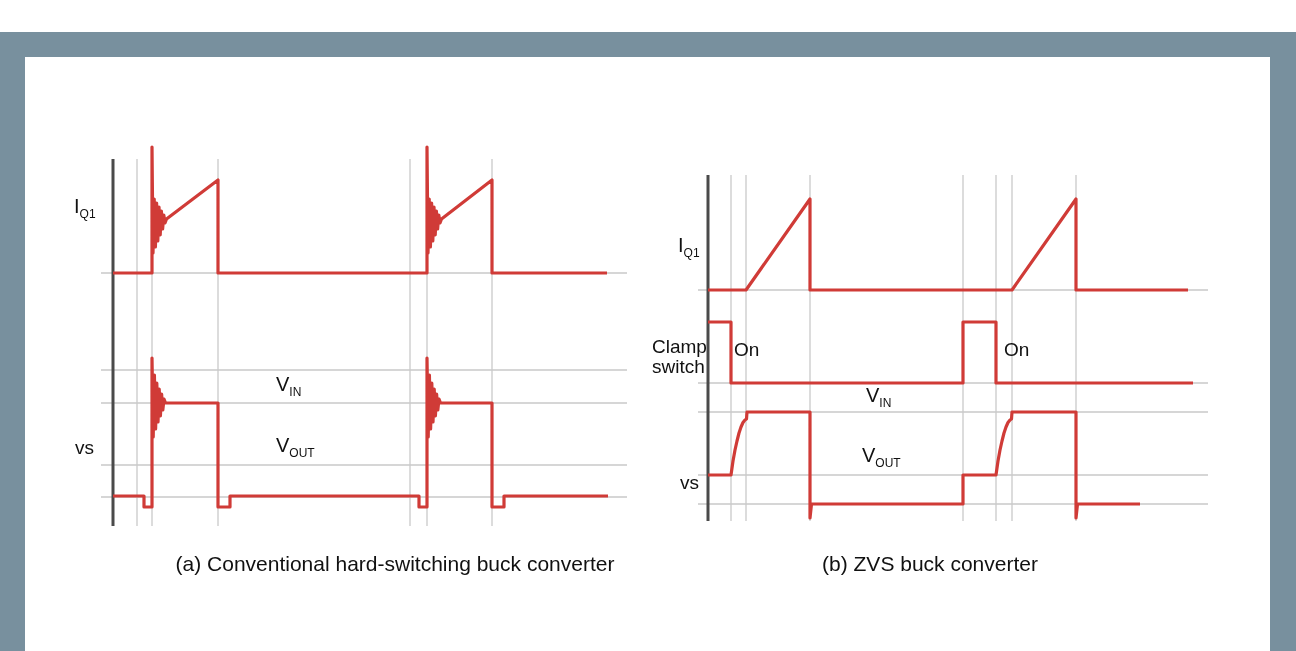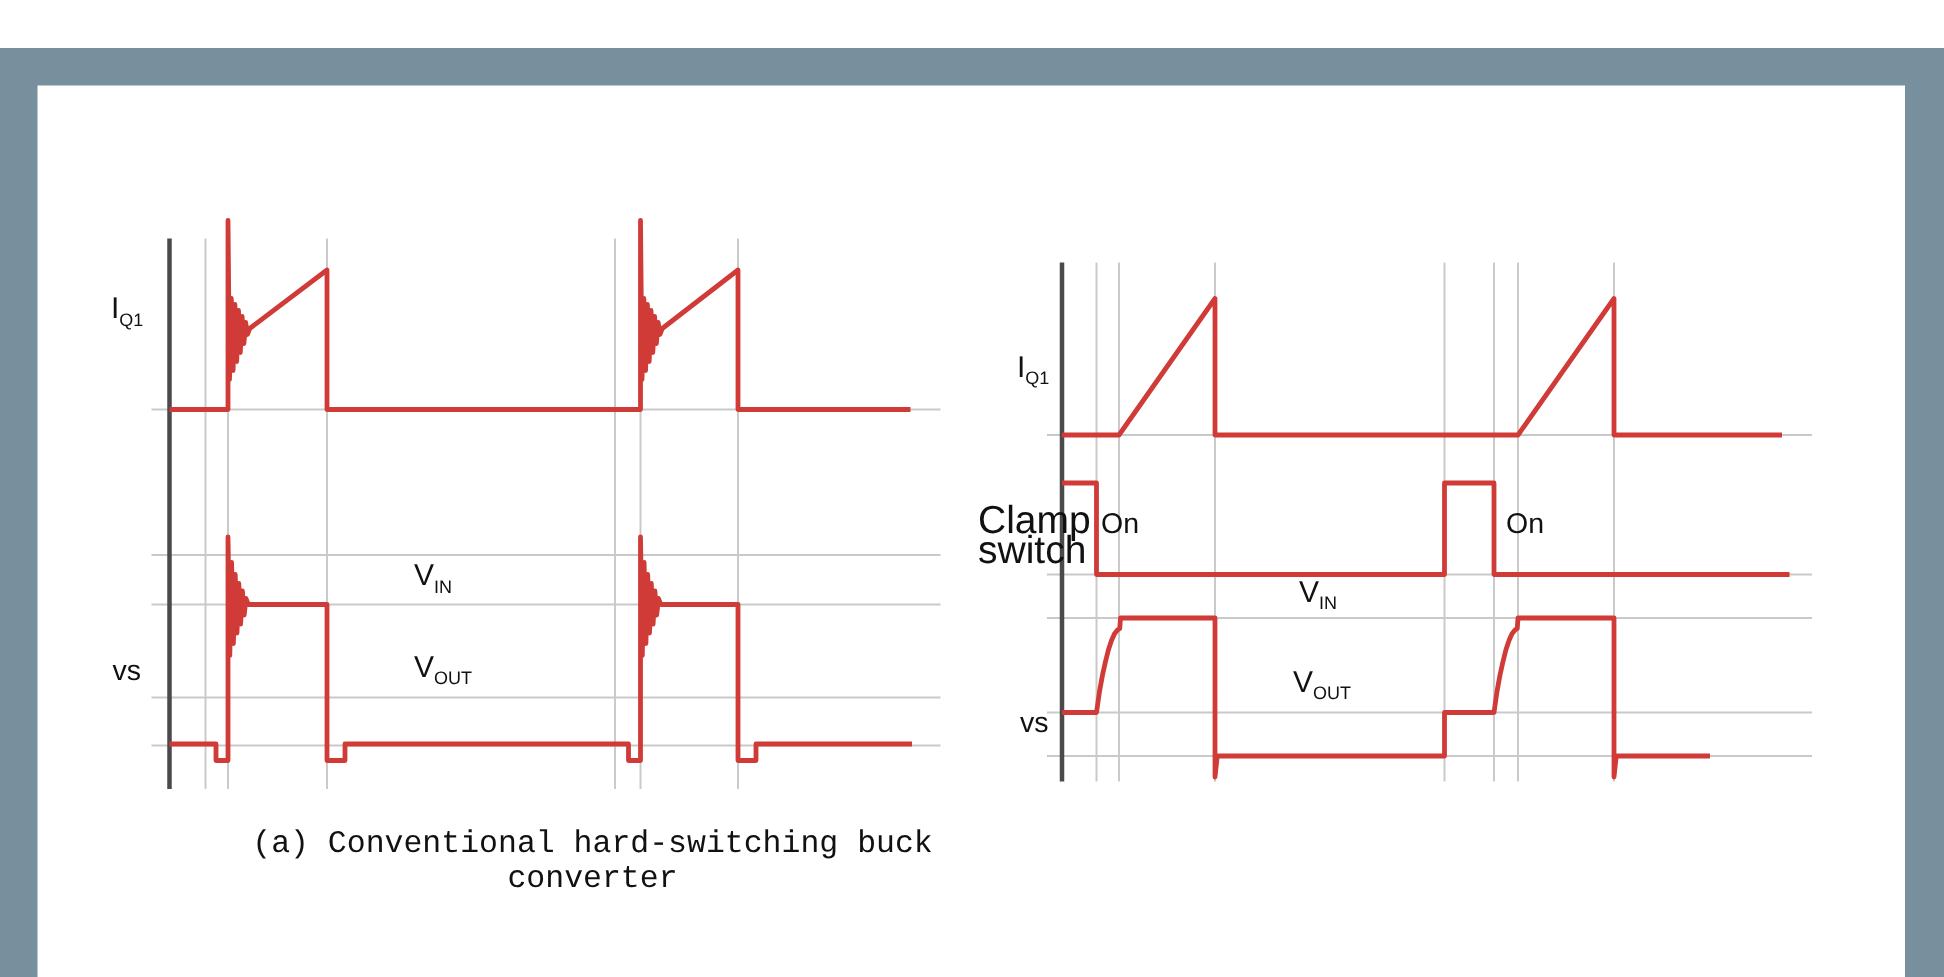--- a/index.html
+++ b/index.html
@@ -6,28 +6,28 @@
   .stage{position:relative;width:1296px;height:651px;background:#78909e;font-family:"Liberation Sans",sans-serif;overflow:hidden;margin-top:32px;}
   .panel{position:absolute;left:25px;top:25px;width:1245px;height:601px;background:#ffffff;}
   svg.overlay{position:absolute;left:0;top:0;display:block;}
   .lbl{position:absolute;color:#111111;white-space:nowrap;}
   .lbl sub{font-size:12px;line-height:0;}
   #lbl-left-iq1{left:74px;top:163px;font-size:20px;}
   #lbl-left-vin{left:276px;top:341px;font-size:20px;}
   #lbl-left-vout{left:276px;top:402px;font-size:20px;}
   #lbl-left-vs{left:75px;top:405px;font-size:19px;}
   #lbl-right-iq1{left:678px;top:202px;font-size:20px;}
-  #lbl-right-clamp{left:652px;top:305px;font-size:26px;line-height:19.5px;}
+  #lbl-right-clamp{left:652px;top:305px;font-size:19px;line-height:19.5px;}
   #lbl-right-on1{left:734px;top:307px;font-size:19px;}
   #lbl-right-on2{left:1004px;top:307px;font-size:19px;}
   #lbl-right-vin{left:866px;top:352px;font-size:20px;}
   #lbl-right-vout{left:862px;top:412px;font-size:20px;}
   #lbl-right-vs{left:680px;top:440px;font-size:19px;}
   .caption{position:absolute;top:520px;font-size:21px;color:#111111;text-align:center;}
-  #caption-a{left:130px;width:530px;font-family:Liberation Mono, monospace;}
+  #caption-a{left:130px;width:530px;}
   #caption-b{left:700px;width:460px;}
   .clamp-line{display:block;}
 </style>
 </head>
 <body>
 
 <div class="stage">
   <div class="panel"></div>
 
   <svg class="overlay" width="1296" height="651" viewBox="0 0 1296 651">
@@ -77,13 +77,14 @@
     <span class="clamp-line">Clamp</span>
     <span class="clamp-line">switch</span>
   </div>
   <div class="lbl" id="lbl-right-on1">On</div>
   <div class="lbl" id="lbl-right-on2">On</div>
   <div class="lbl" id="lbl-right-vin"><span>V</span><sub>IN</sub></div>
   <div class="lbl" id="lbl-right-vout"><span>V</span><sub>OUT</sub></div>
   <div class="lbl" id="lbl-right-vs">vs</div>
 
   <div class="caption" id="caption-a">(a) Conventional hard-switching buck converter</div>
+  <div class="caption" id="caption-b">(b) ZVS buck converter</div>
 </div>
 
 </body></html>

